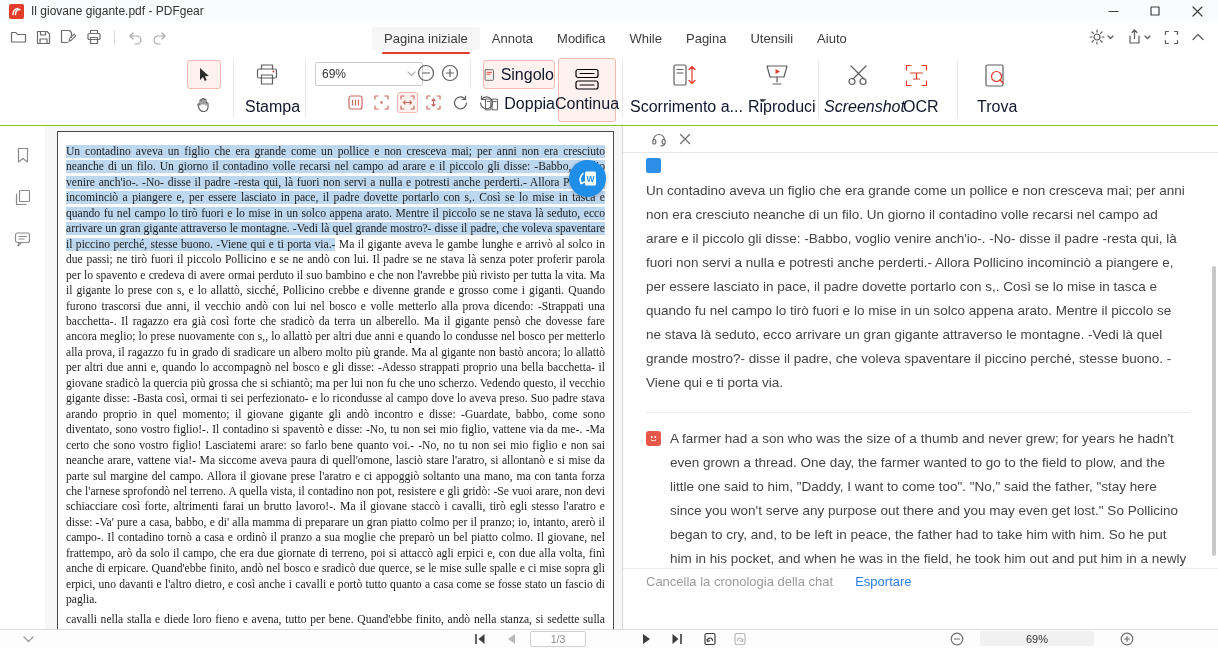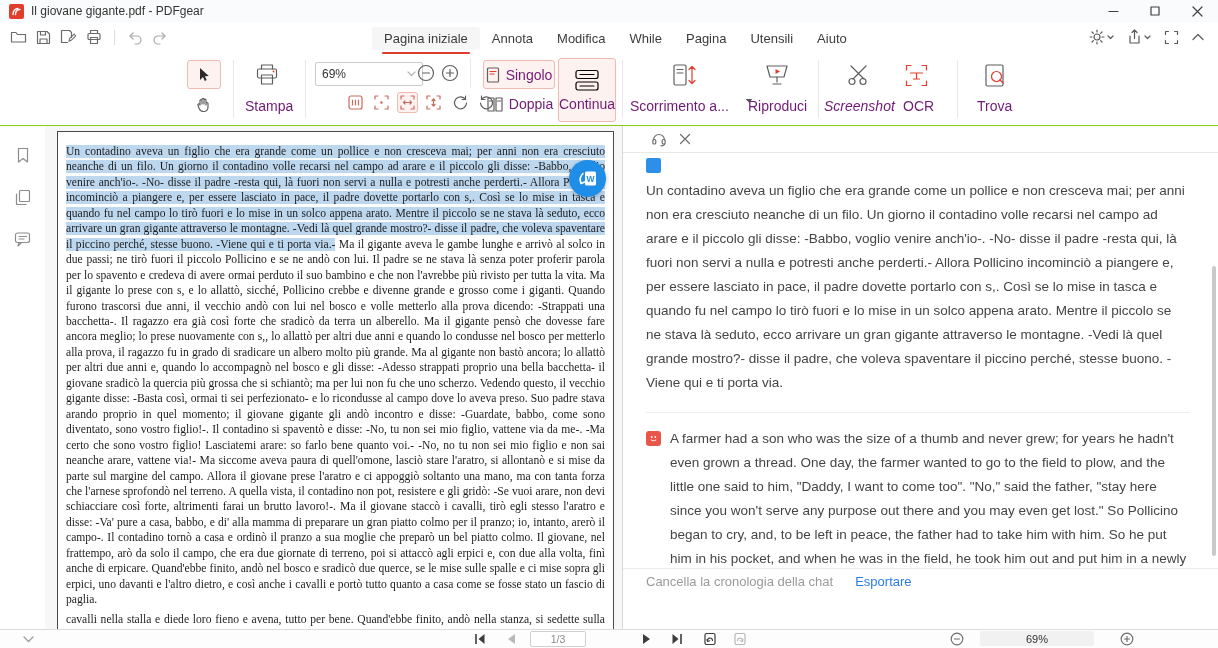--- a/index.html
+++ b/index.html
@@ -24,21 +24,21 @@
   .quickbar .dim{color:#a9a9a9;}
   .vsep{width:1px;height:15px;background:#ddd;margin:0 3px;}
   .tabs{position:absolute;left:372px;top:5px;display:flex;align-items:center;}
   .tab{font-size:13px;color:#3c3c3c;padding:4px 12px;position:relative;cursor:default;white-space:nowrap;}
   .tab.active{background:#f6f6f6;border-radius:3px;}
   .tab.active::after{content:'';position:absolute;left:10px;right:10px;bottom:-4px;height:2px;background:#e23c2b;border-radius:1px;}
   .ribbon-right{position:absolute;right:14px;top:7px;display:flex;align-items:center;gap:13px;color:#5a5a5a;}
   .with-caret{display:flex;align-items:center;gap:2px;}
 
   .sep2{position:absolute;top:38px;height:58px;width:1px;background:#e8e8e8;}
-  .tool-label{font-size:14px;color:#701a75;white-space:nowrap;}
+  .tool-label{font-size:16px;color:#0f172a;white-space:nowrap;}
   .pinkbox{background:#fdf2f0;border:1px solid #f0b9b1;border-radius:3px;}
   .toolbtn{position:absolute;display:flex;align-items:center;justify-content:center;color:#5f5f5f;cursor:default;}
   .lblrow{position:absolute;top:76px;display:flex;align-items:flex-start;gap:4px;color:#3a3a3a;}
 
   .zoom-select{position:absolute;left:315px;top:40px;width:94px;height:22px;border:1px solid #cbcbcb;border-radius:2px;
     display:flex;align-items:center;font-size:12px;color:#333;padding:0 6px;justify-content:space-between;background:#fff;}
   .mini{width:19px;height:19px;border:1px solid transparent;border-radius:3px;display:flex;align-items:center;justify-content:center;color:#9a6b66;}
   .mini.on{background:#fdf2f0;border-color:#f0b9b1;}
 
   .bigbtn{position:absolute;left:558px;top:36px;width:56px;height:62px;display:flex;flex-direction:column;align-items:center;justify-content:center;gap:5px;}

